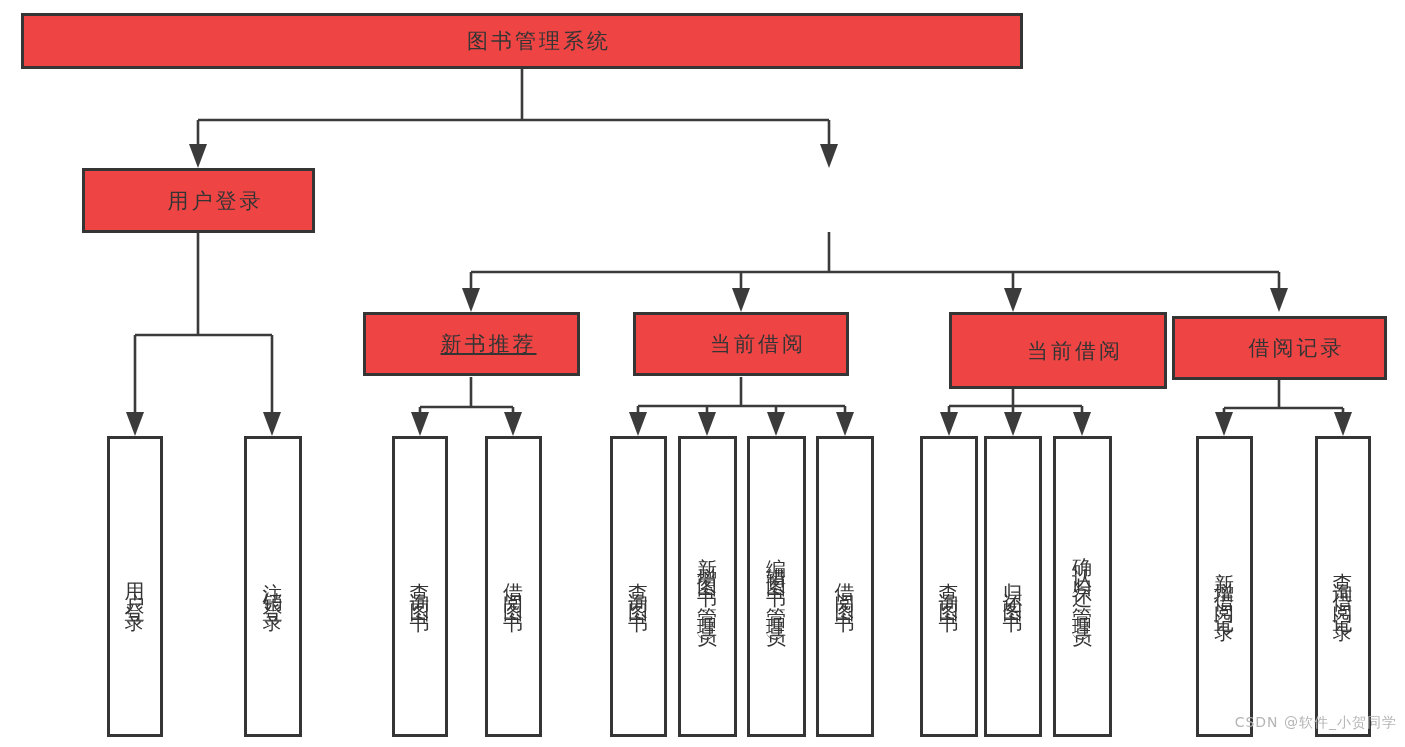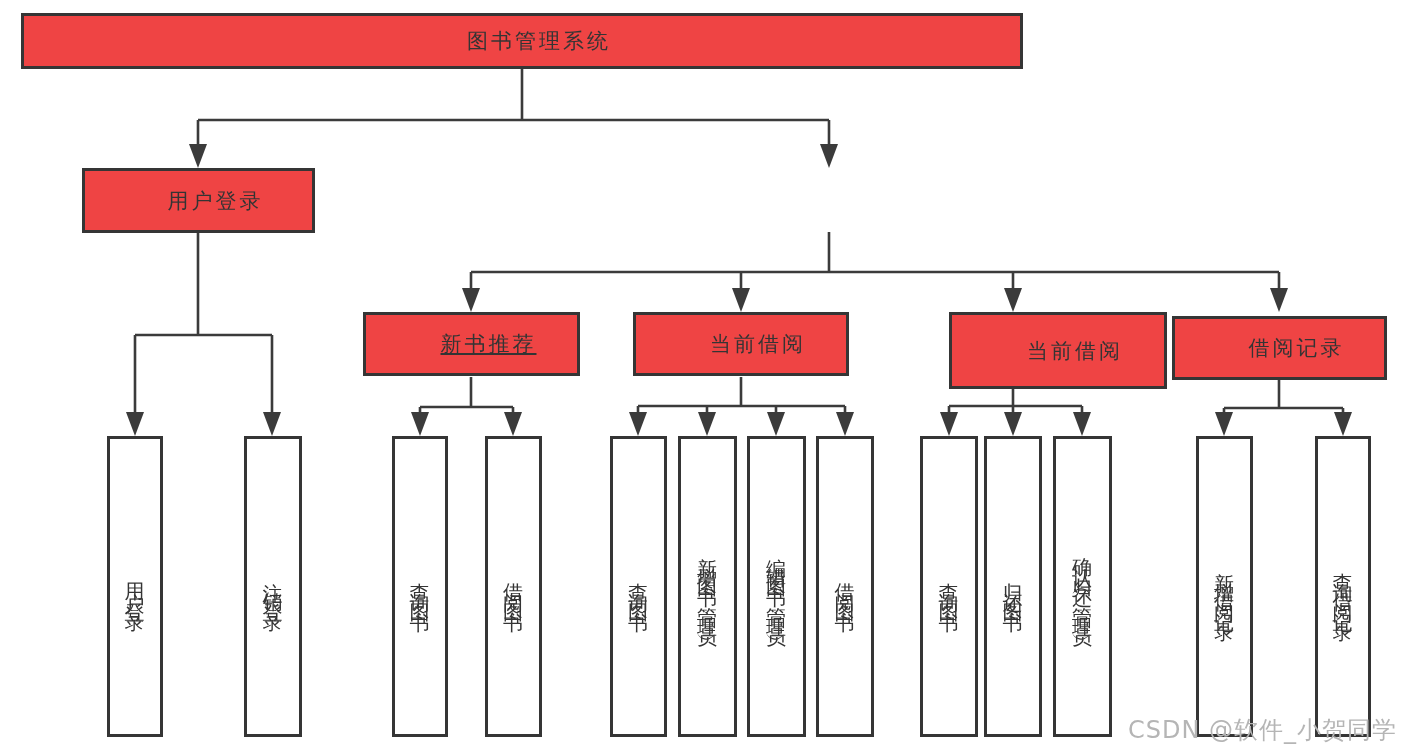--- a/index.html
+++ b/index.html
@@ -51,21 +51,21 @@
     font-size: 20px;
     letter-spacing: 10px;
     line-height: 1;
     color: #343434;
     white-space: nowrap;
   }
   .watermark {
     position: absolute;
     top: 714px;
     right: 8px;
-    font-size: 24px;
+    font-size: 14px;
     letter-spacing: 1px;
     color: #b5b5b5;
     z-index: 3;
     white-space: nowrap;
     text-align: right;
   }
 </style>
 </head>
 <body>
 

